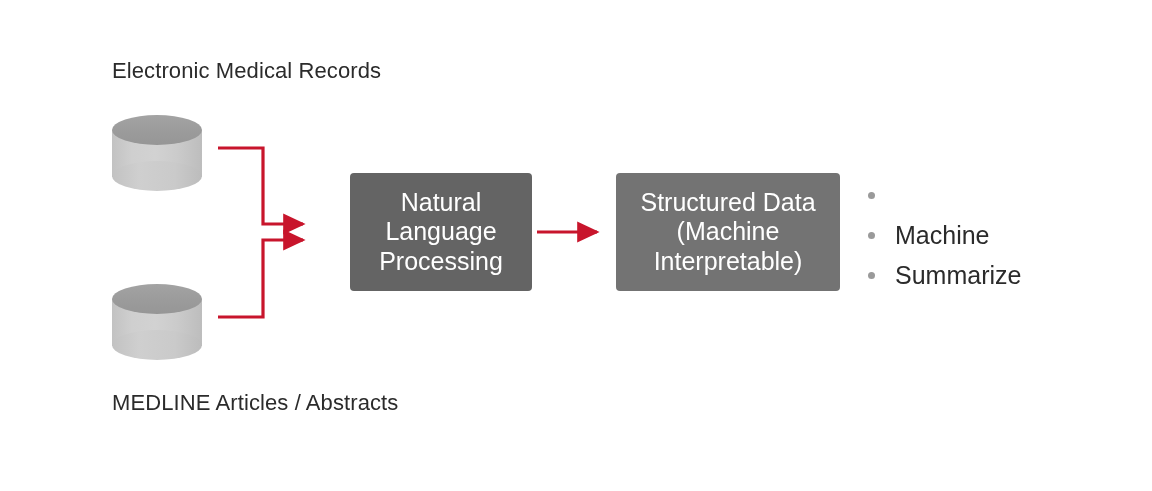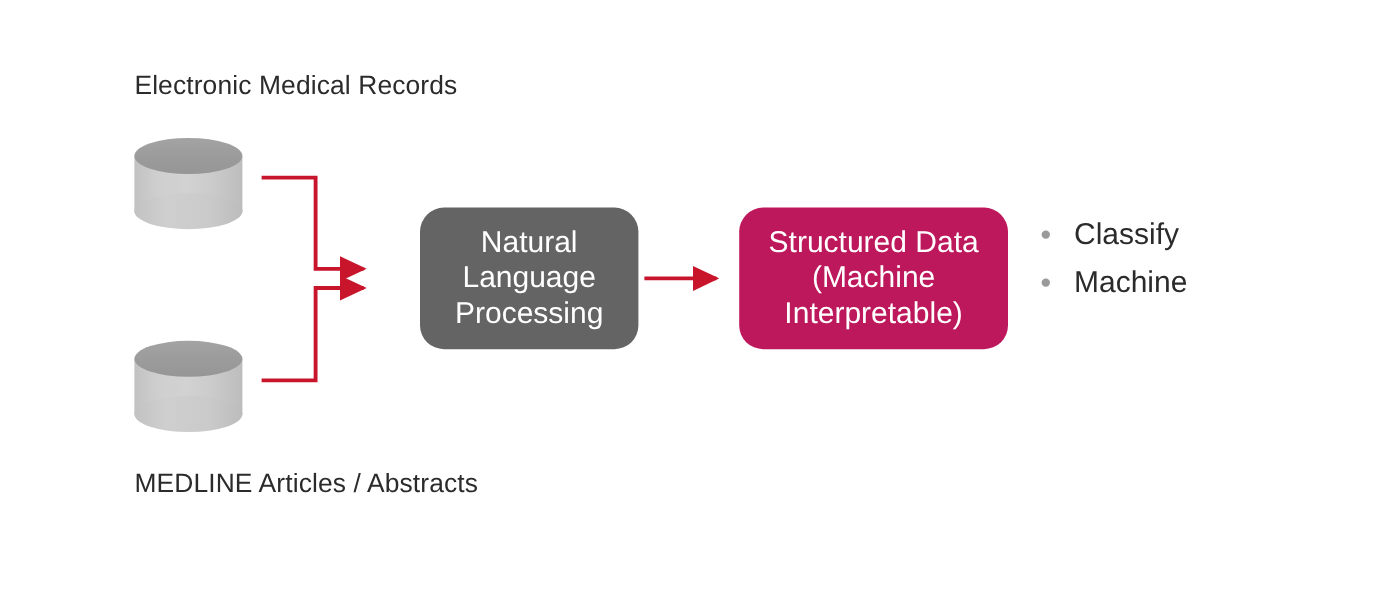--- a/index.html
+++ b/index.html
@@ -70,21 +70,21 @@
     border-radius: 50%;
     background: linear-gradient(to bottom,
                 #a3a3a3 0%, #9b9b9b 55%, #969696 100%);
   }
   #cylinder-emr     { left: 112px; top: 115px; }
   #cylinder-medline { left: 112px; top: 284px; }
 
   
   .process-box {
     position: absolute;
-    border-radius: 20px;
+    border-radius: 4px;
     display: flex;
     align-items: center;
     justify-content: center;
     text-align: center;
     color: #ffffff;
     font-size: 25px;
     line-height: 1.18;
     font-weight: 400;
     white-space: pre-line;
     box-sizing: border-box;
@@ -95,21 +95,21 @@
     top: 173px;
     width: 182px;
     height: 118px;
     background: #646464;
   }
   #box-structured-data {
     left: 616px;
     top: 173px;
     width: 224px;
     height: 118px;
-    background: #be185d;
+    background: #737373;
   }
 
   
   #outcome-list {
     position: absolute;
     left: 868px;
     top: 175px;
     width: 230px;
     margin: 0;
     padding: 0;
@@ -171,19 +171,22 @@
 Language
 Processing</div>
 
 <div class="process-box" id="box-structured-data">Structured Data
 (Machine
 Interpretable)</div>
 
 <ul id="outcome-list">
   <li>
     <span class="bullet-dot"></span>
-    <span class="bullet-text">Classify</span>
   </li>
   <li>
     <span class="bullet-dot"></span>
     <span class="bullet-text">Machine</span>
   </li>
+  <li>
+    <span class="bullet-dot"></span>
+    <span class="bullet-text">Summarize</span>
+  </li>
 </ul>
 
 </body></html>

